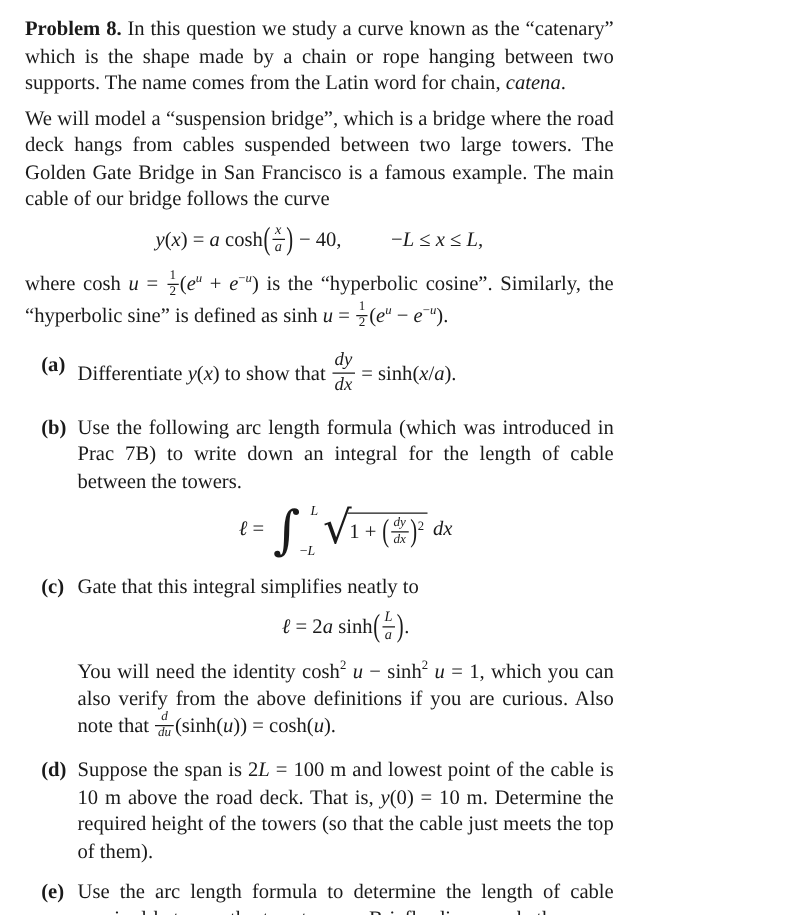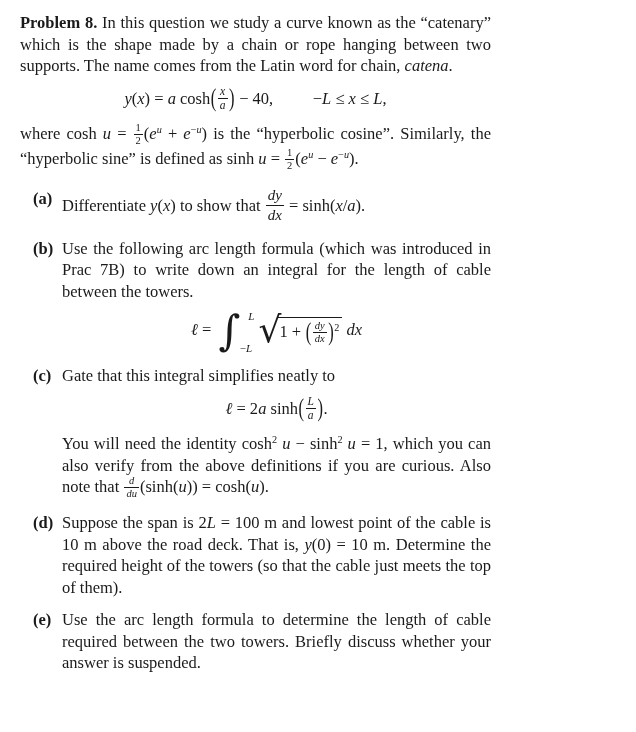--- a/index.html
+++ b/index.html
@@ -64,20 +64,21 @@
 
   .hsp { display: inline-block; }
 </style>
 </head>
 <body>
 
 <div class="page">
 
   <p class="para"><span class="bf">Problem 8.</span> In this question we study a curve known as the “catenary” which is the shape made by a chain or rope hanging between two supports. The name comes from the Latin word for chain, <span class="it">catena</span>.</p>
 
+  <p class="para">We will model a “suspension bridge”, which is a bridge where the road deck hangs from cables suspended between two large towers. The Golden Gate Bridge in San Francisco is a famous example. The main cable of our bridge follows the curve</p>
 
   <div class="eq"><span class="it">y</span>(<span class="it">x</span>) = <span class="it">a</span> cosh<span class="bigp">(</span><span class="frac sm">
         <span class="fnum"><span class="it">x</span></span>
         <span class="fden"><span class="it">a</span></span>
       </span><span class="bigp">)</span> − 40,<span class="hsp" style="width: 2.4em;"></span>−<span class="it">L</span> ≤ <span class="it">x</span> ≤ <span class="it">L</span>,</div>
 
   <p class="para">where cosh <span class="it">u</span> = <span class="frac xs">
         <span class="fnum">1</span>
         <span class="fden">2</span>
       </span>(<span class="it">e</span><span class="msup"><span class="it">u</span></span> + <span class="it">e</span><span class="msup">−<span class="it">u</span></span>) is the “hyperbolic cosine”. Similarly, the “hyperbolic sine” is defined as sinh <span class="it">u</span> = <span class="frac xs">

